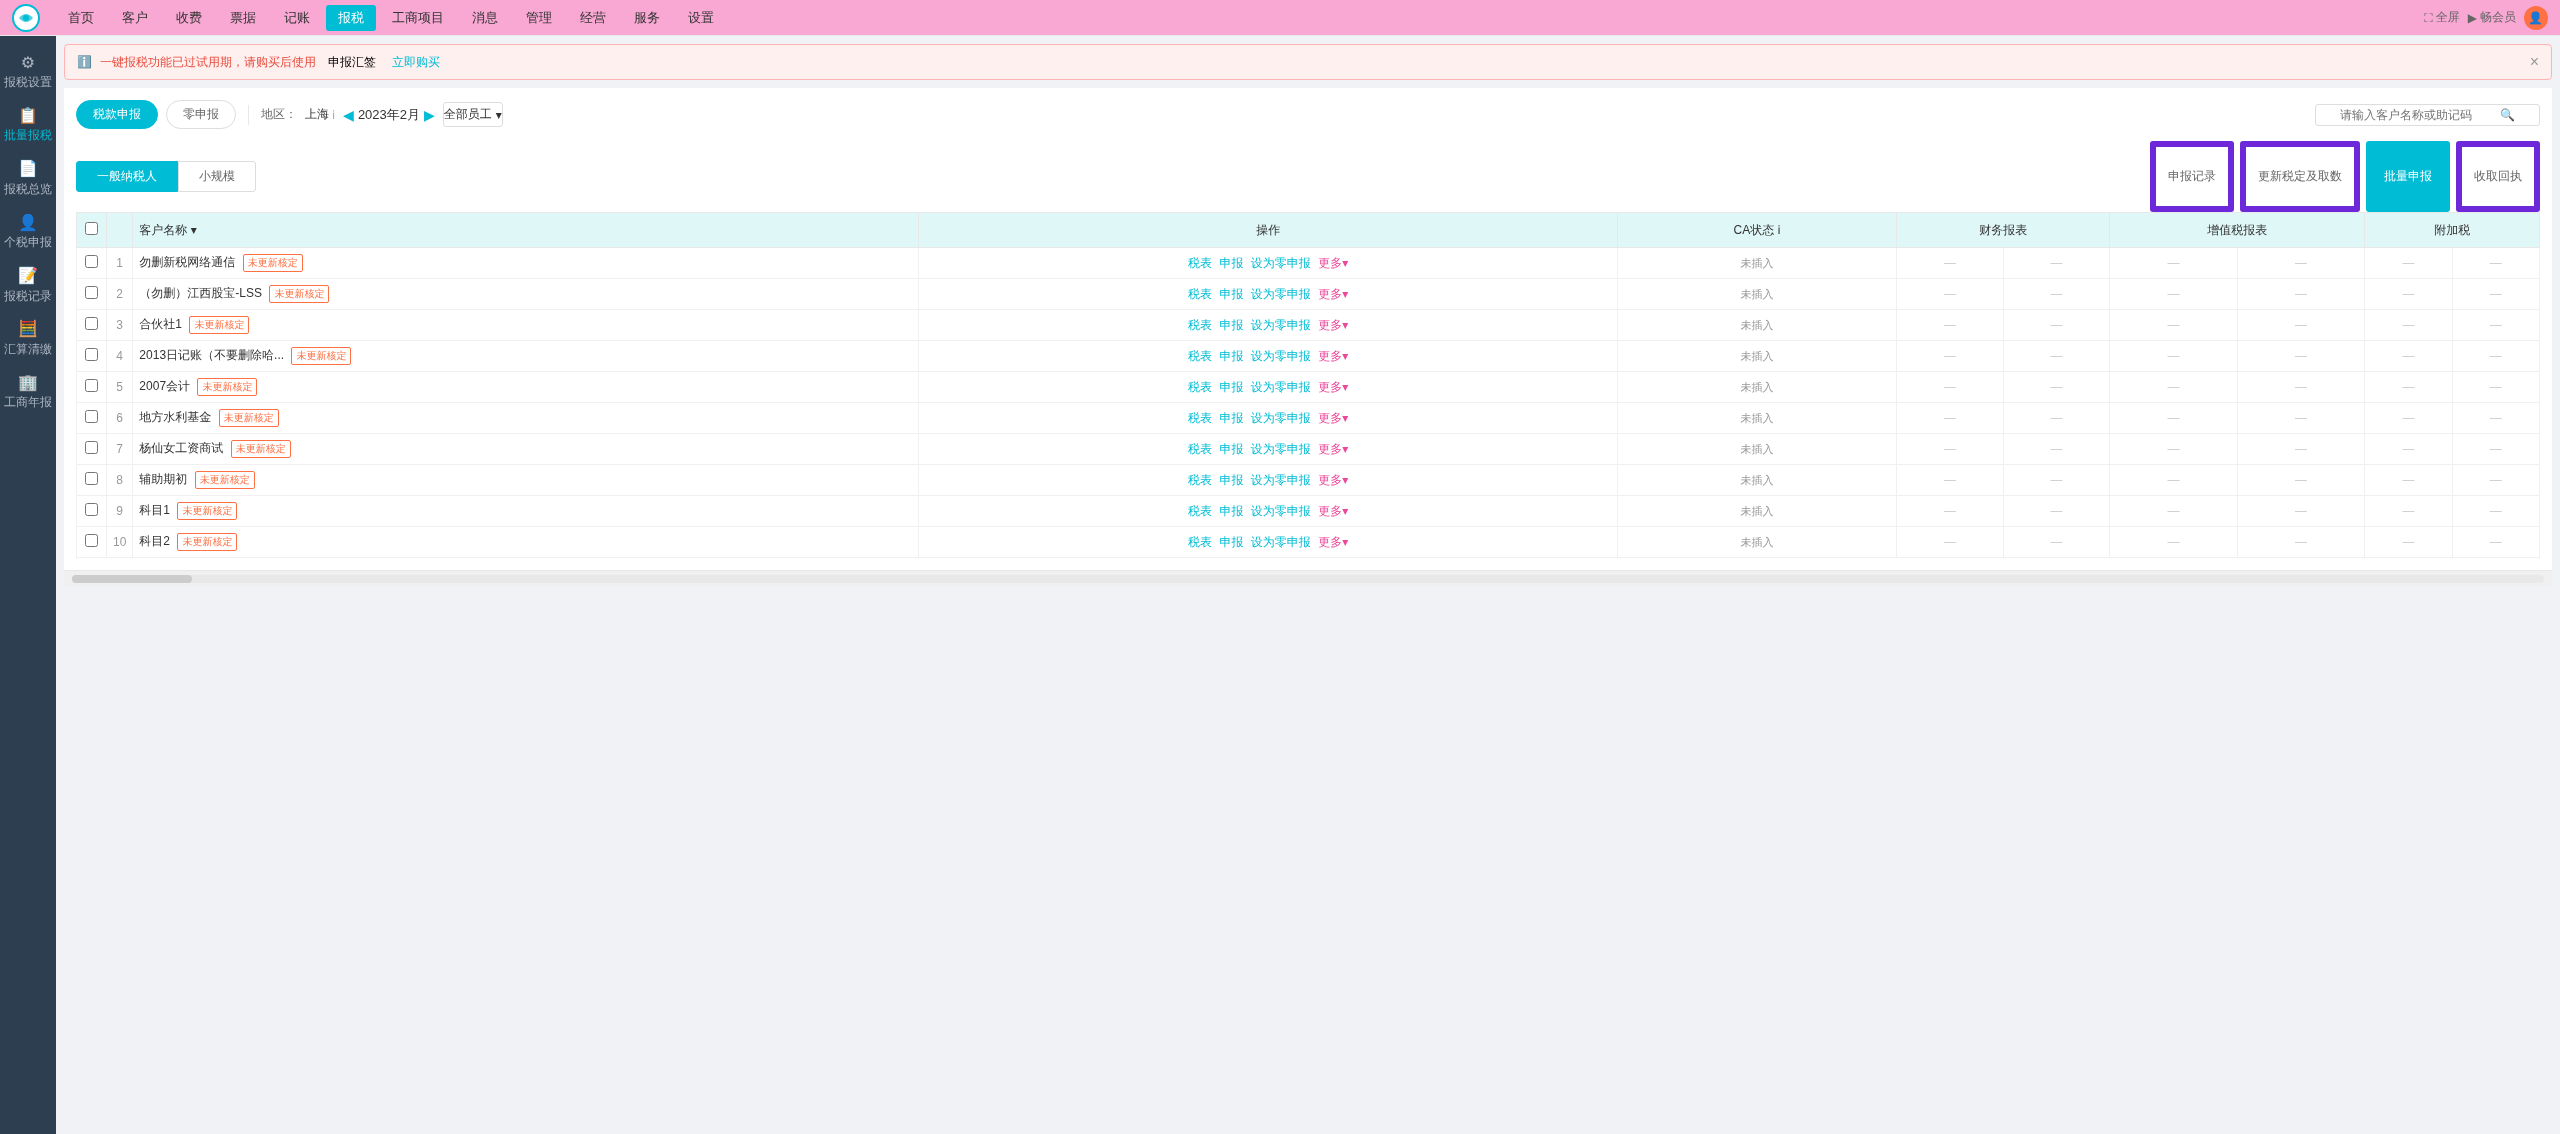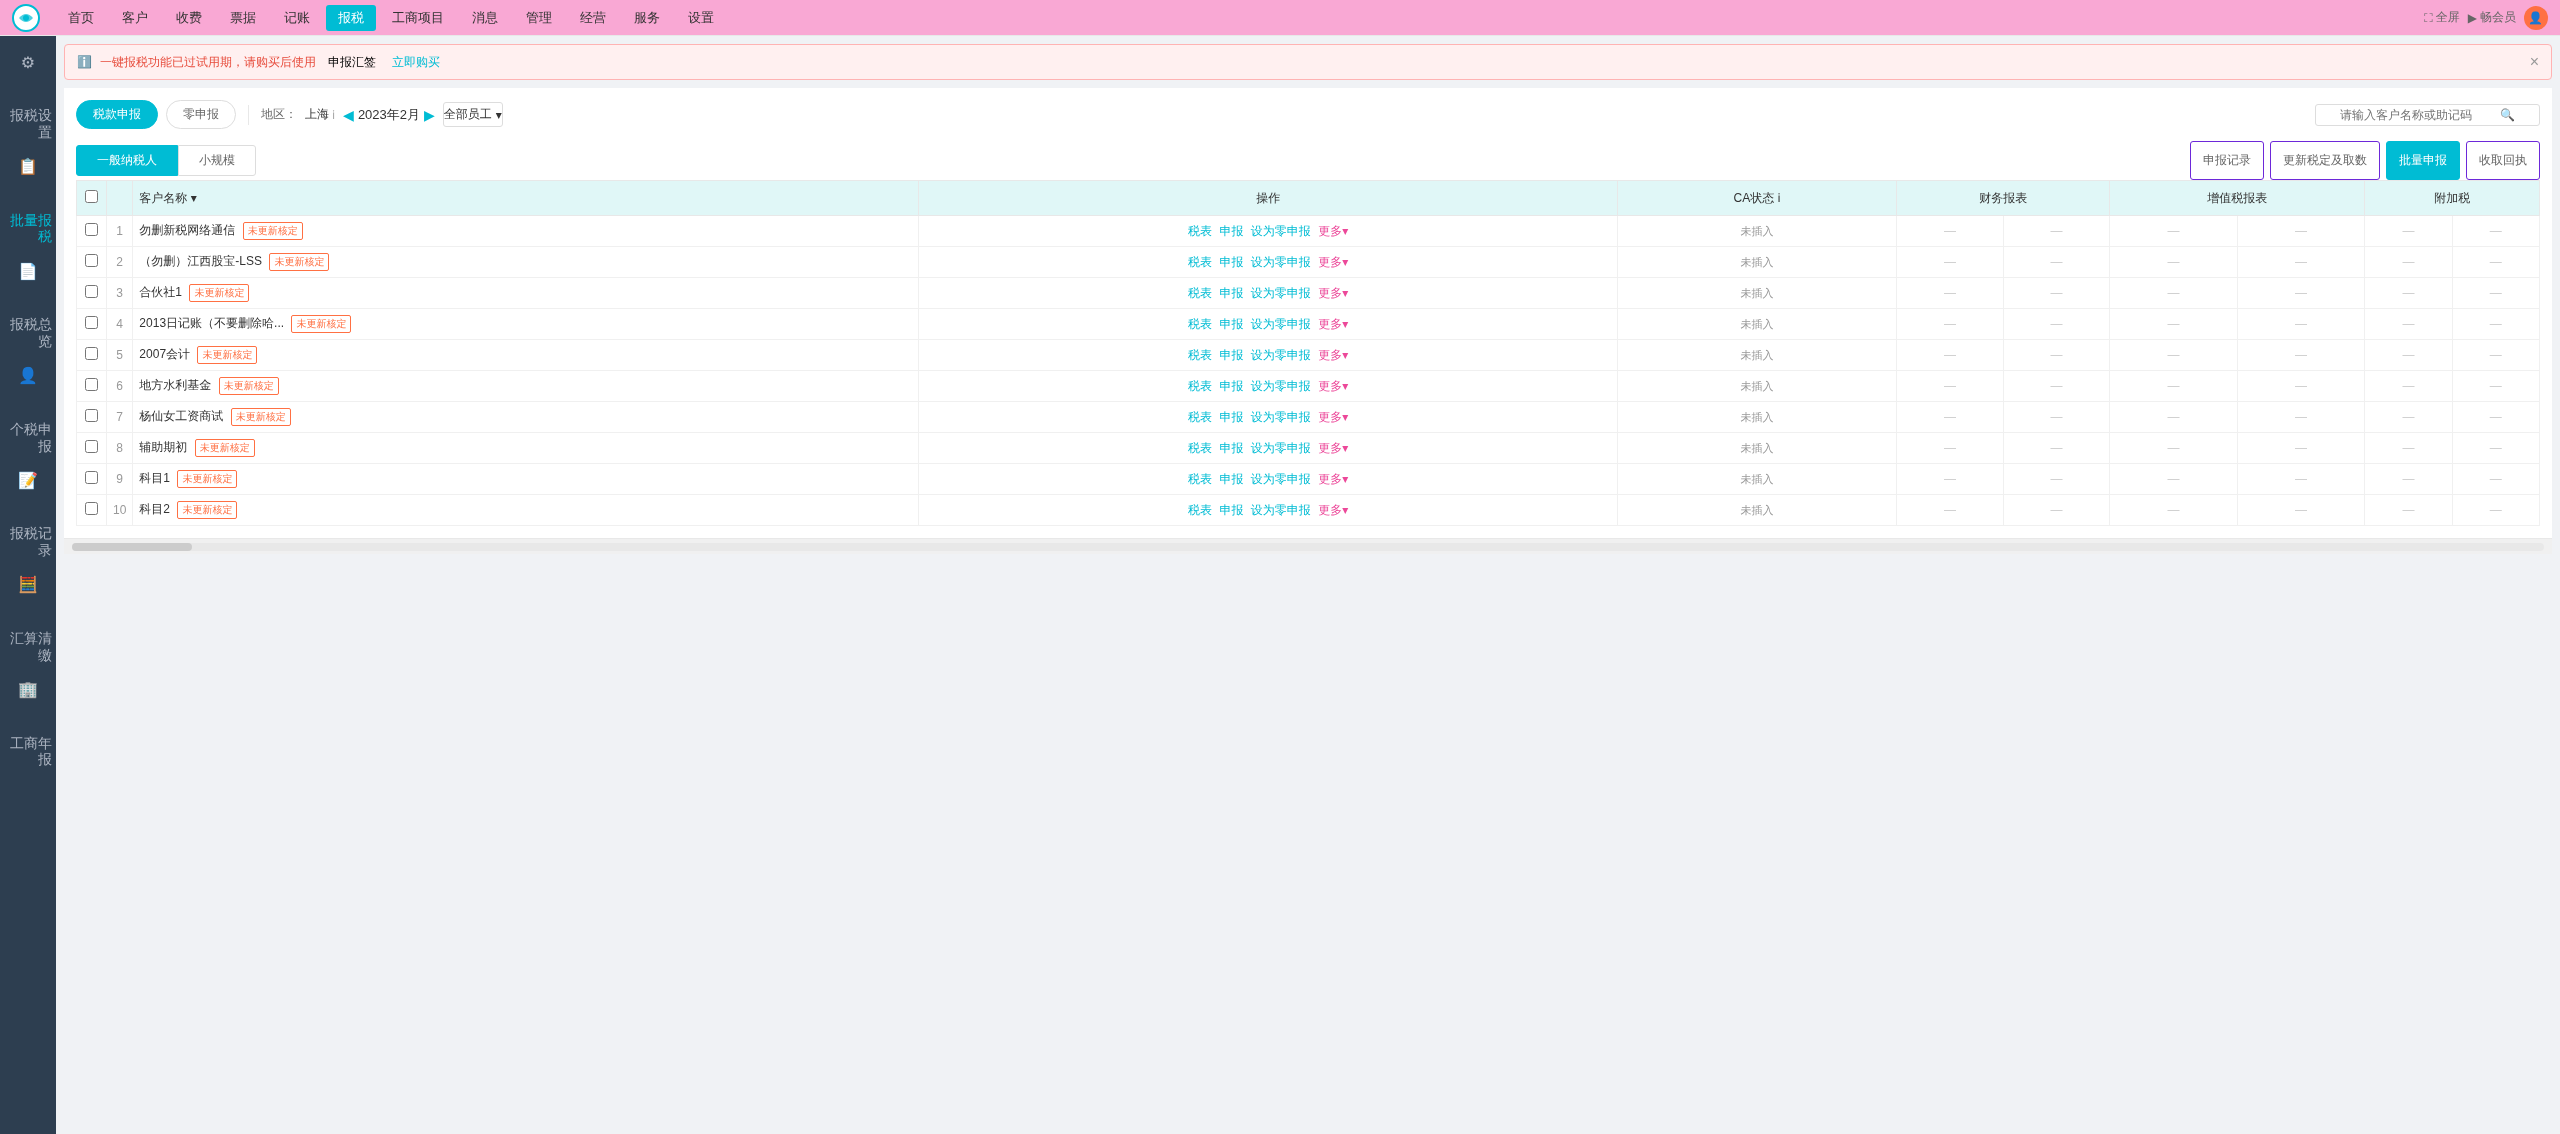--- a/index.html
+++ b/index.html
@@ -17,21 +17,21 @@
     .top-nav-avatar { width: 24px; height: 24px; border-radius: 50%; background: #ff7043; display: flex; align-items: center; justify-content: center; color: #fff; font-size: 12px; }
 
     
     .main-layout { display: flex; flex: 1; overflow: hidden; }
 
     
     .sidebar { width: 56px; background: #2d3e50; display: flex; flex-direction: column; align-items: center; padding: 8px 0; flex-shrink: 0; }
     .sidebar-item { width: 100%; display: flex; flex-direction: column; align-items: center; padding: 8px 4px; cursor: pointer; color: #adb5c2; font-size: 10px; gap: 3px; }
     .sidebar-item.active { color: #00bcd4; }
     .sidebar-icon { width: 20px; height: 20px; display: flex; align-items: center; justify-content: center; font-size: 16px; }
-    .sidebar-label { font-size: 14px; text-align: right; line-height: 1.2; margin-top: 32px; }
+    .sidebar-label { font-size: 12px; text-align: left; line-height: 1.2; }
 
     
     .content-area { flex: 1; overflow: auto; padding: 8px; background: #f0f2f5; }
 
     
     .notice-banner { background: #fff0f0; border: 1px solid #ffb3b3; border-radius: 4px; padding: 8px 12px; display: flex; align-items: center; gap: 8px; margin-bottom: 8px; font-size: 12px; color: #e74c3c; }
     .notice-banner .close-btn { margin-left: auto; cursor: pointer; color: #999; font-size: 16px; }
     .notice-banner a { color: #00bcd4; text-decoration: none; }
 
     
@@ -44,21 +44,21 @@
     .divider-v { width: 1px; height: 20px; background: #e8e8e8; margin: 0 4px; }
     .region-label { font-size: 12px; color: #666; }
     .region-value { color: #333; font-weight: 500; display: flex; align-items: center; gap: 3px; }
     .info-icon { color: #aaa; font-size: 12px; }
     .date-nav { display: flex; align-items: center; gap: 4px; }
     .date-nav-btn { cursor: pointer; color: #00bcd4; font-size: 14px; background: none; border: none; }
     .date-text { font-size: 13px; color: #333; font-weight: 500; }
     .staff-select { border: 1px solid #ddd; border-radius: 3px; padding: 3px 0; font-size: 12px; color: #333; display: flex; align-items: center; gap: 4px; cursor: pointer; background: #fff; }
     .search-box { display: flex; align-items: center; border: 1px solid #ddd; border-radius: 3px; padding: 3px 24px; }
     .search-box input { border: none; outline: none; font-size: 12px; width: 160px; color: #999; }
-    .action-btn { padding: 10px 12px; border-radius: 3px; border: 1px solid #6d28d9; background: #fff; cursor: pointer; font-size: 12px; color: #666; }
+    .action-btn { padding: 21px 12px; border-radius: 3px; border: 6px solid #6d28d9; background: #fff; cursor: pointer; font-size: 12px; color: #666; }
     .action-btn.primary { background: #00bcd4; color: #fff; border-color: #00bcd4; }
 
     
     .subtab-row { display: flex; gap: 0; margin-bottom: 0; border-bottom: none; }
     .subtab-btn { padding: 6px 20px; background: #fff; border: 1px solid #ddd; cursor: pointer; font-size: 12px; color: #666; }
     .subtab-btn:first-child { border-radius: 3px 0 0 3px; }
     .subtab-btn:last-child { border-radius: 0 3px 3px 0; }
     .subtab-btn.active { background: #00bcd4; color: #fff; border-color: #00bcd4; }
 
     

